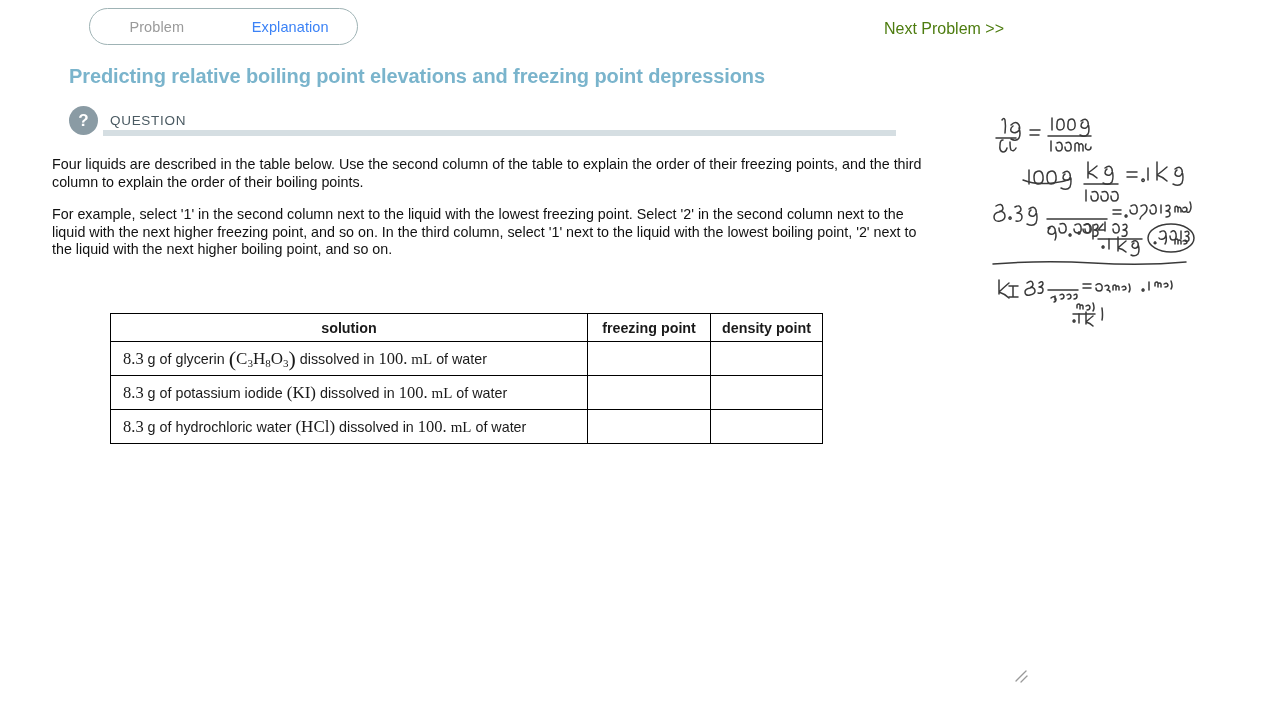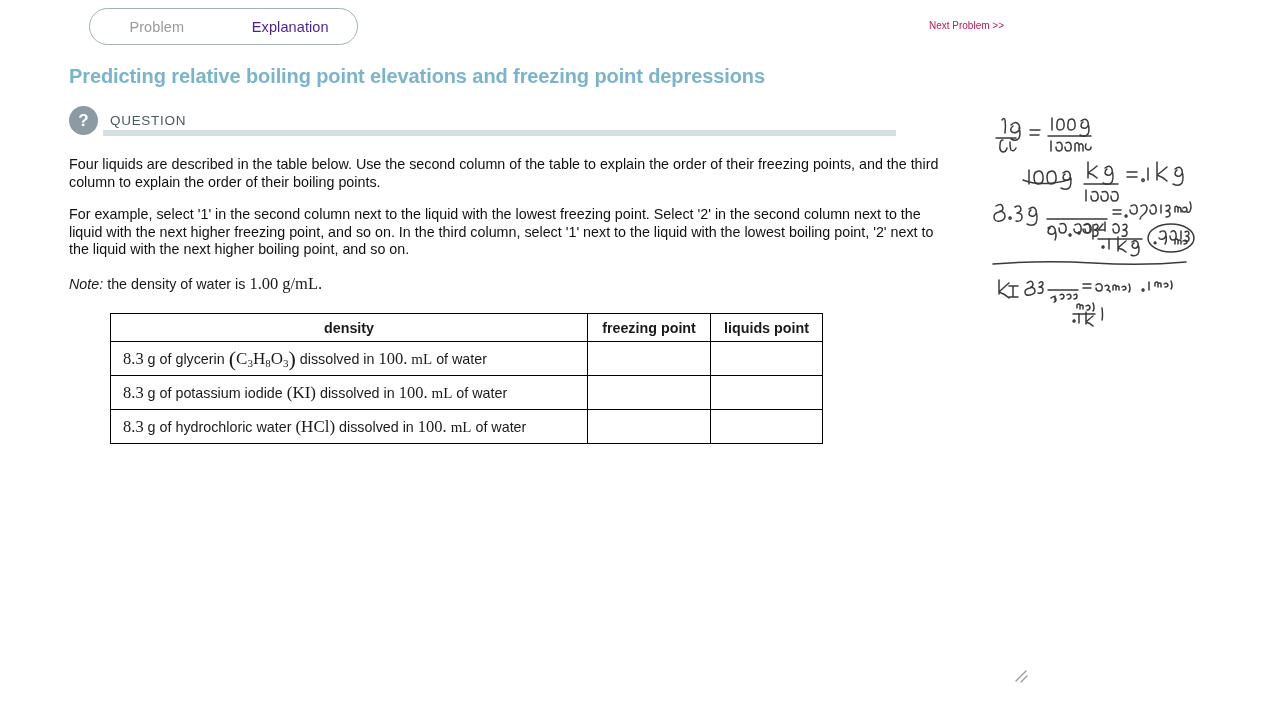--- a/index.html
+++ b/index.html
@@ -34,27 +34,27 @@
   }
   .tab-pill .tab {
     flex: 1;
     text-align: center;
     font-size: 14.5px;
     letter-spacing: .1px;
     cursor: pointer;
     user-select: none;
   }
   .tab-inactive { color: #9a9a9a; }
-  .tab-active   { color: #4c1d95; }
+  .tab-active   { color: #3b82f6; }
 
   .next-problem {
     position: absolute;
     top: 20px; right: 276px;
-    font-size: 10px;
-    color: #be185d;
+    font-size: 16px;
+    color: #4d7c0f;
     cursor: pointer;
     white-space: nowrap;
   }
 
   
   .page-title {
     position: absolute;
     left: 69px; top: 65px;
     font-size: 20px;
     font-weight: bold;
@@ -91,21 +91,21 @@
   .q-rule {
     position: absolute;
     left: 103px; top: 130px;
     width: 793px; height: 6px;
     background: #d5dee2;
   }
 
   
   .content {
     position: absolute;
-    left: 69px; top: 156px;
+    left: 52px; top: 156px;
     width: 880px;
   }
   .para {
     font-size: 14.3px;
     line-height: 17.5px;
     color: #111111;
     margin: 0 0 15px 0;
     text-align: left;
   }
   .para.wide { width: 880px; }
@@ -205,35 +205,29 @@
   <div class="q-label">QUESTION</div>
 </div>
 <div class="q-rule"></div>
 
 <div class="content">
 
   <p class="para wide">Four liquids are described in the table below. Use the second column of the table to explain the order of their freezing points, and the third column to explain the order of their boiling points.</p>
 
   <p class="para wide">For example, select '1' in the second column next to the liquid with the lowest freezing point. Select '2' in the second column next to the liquid with the next higher freezing point, and so on. In the third column, select '1' next to the liquid with the lowest boiling point, '2' next to the liquid with the next higher boiling point, and so on.</p>
 
-  <p class="note">
-    <i>Note:</i>
-    <span>the density of water is</span>
-    <span class="mathnum">1.00</span>
-    <span class="mathnum">g/mL.</span>
-  </p>
 </div>
 
 <div class="tbl-wrap">
   <table class="solutions">
     <thead>
       <tr>
-        <th class="col-solution">density</th>
+        <th class="col-solution">solution</th>
         <th class="col-freeze">freezing point</th>
-        <th class="col-boil">liquids point</th>
+        <th class="col-boil">density point</th>
       </tr>
     </thead>
     <tbody>
 
       <tr class="row-tall">
         <td class="cell-solution">
           <span class="mathnum">8.3</span>
           <span>g</span>
           <span>of glycerin</span>
           <span class="formula"><span class="paren">(</span><span>C</span><sub>3</sub><span>H</span><sub>8</sub><span>O</span><sub>3</sub><span class="paren">)</span></span>

